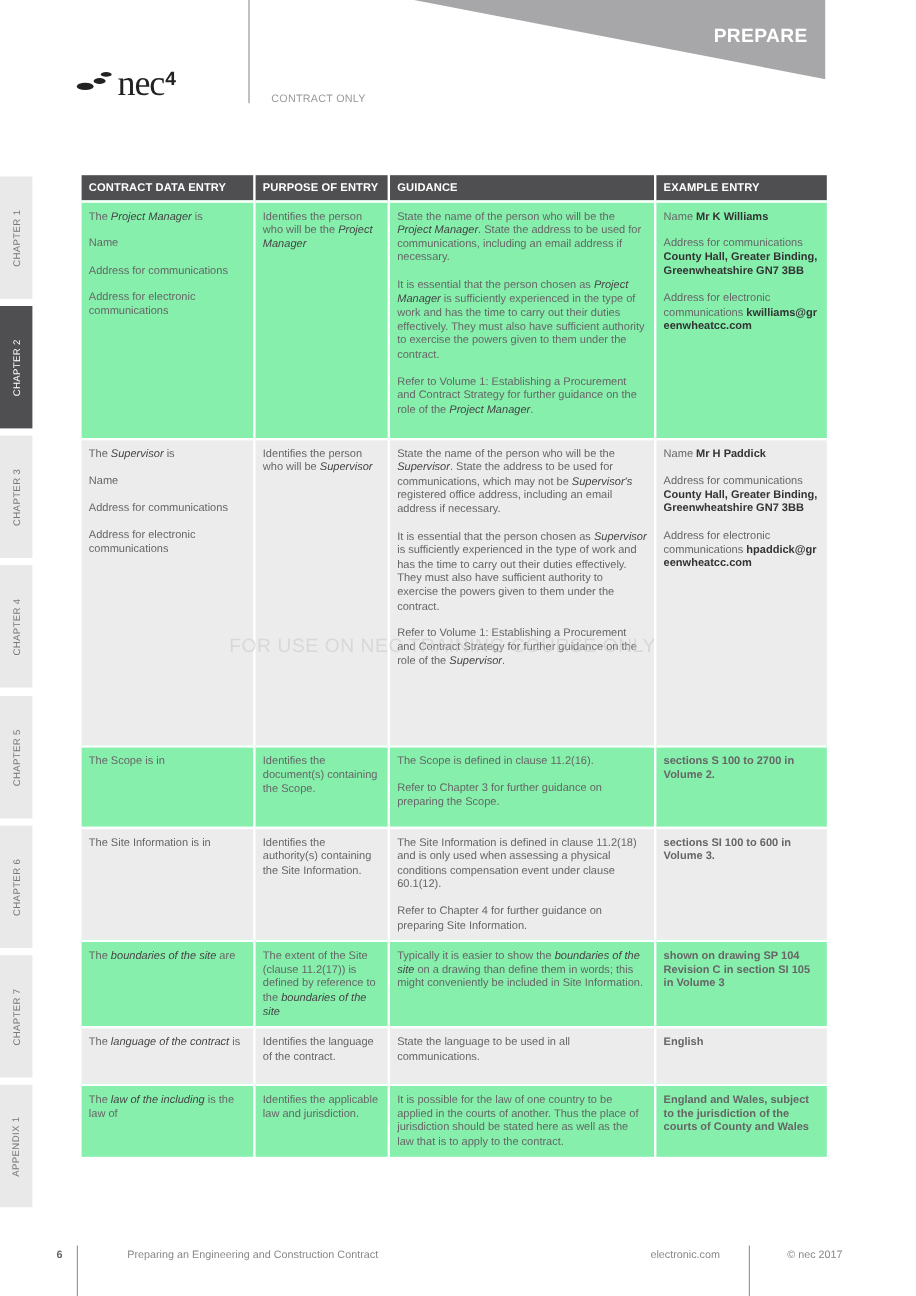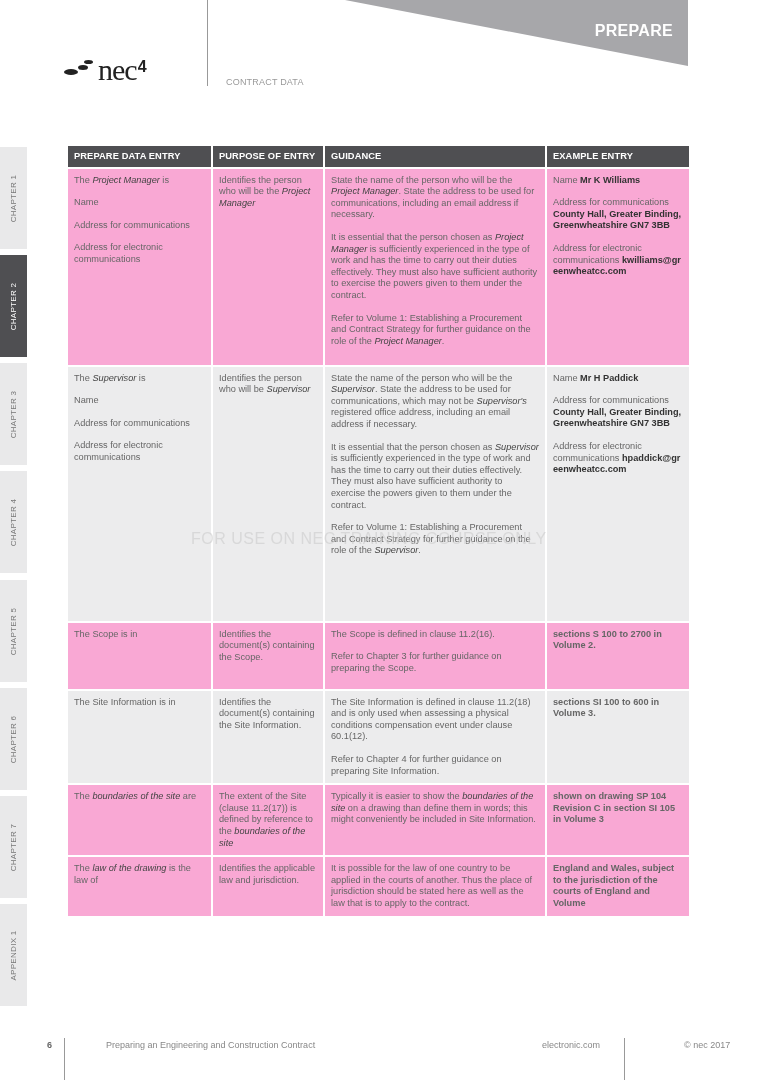--- a/index.html
+++ b/index.html
@@ -16,52 +16,52 @@
   .vline-top { position:absolute; left:207px; top:0; width:1px; height:86px; background:#999; }
   .section-label { position:absolute; left:226px; top:77px; font-size:9px; color:#999; letter-spacing:0.2px; }
   .tabs { position:absolute; left:0; top:147px; width:27px; }
   .tab { position:absolute; left:0; width:27px; height:102px; background:#e9e9ea; display:flex; align-items:center; justify-content:center; }
   .tab.active { background:#4f4f52; }
   .tab span { transform:rotate(-90deg); white-space:nowrap; font-size:8px; color:#777; letter-spacing:0.3px; }
   .tab.active span { color:#fff; }
   table.cd { position:absolute; left:66px; top:146px; width:621px; border-collapse:separate; border-spacing:2px 0; font-size:9.2px; line-height:11.6px; table-layout:fixed; }
   table.cd th { background:#4f4f52; color:#fff; font-weight:bold; text-align:left; padding:5px 6px 4px 6px; font-size:9.3px; letter-spacing:0.1px; }
   table.cd td { vertical-align:top; padding:6px 6px 6px 6px; color:#666; border-top:2px solid #fff; }
-  tr.dark td { background:#f9a8d4; }
+  tr.dark td { background:#86efac; }
   tr.light td { background:#ececed; }
   td p { margin:0 0 11px 0; }
   td p:last-child { margin-bottom:0; }
   .b { font-weight:bold; color:#333; }
   .i { font-style:italic; color:#444; }
   .watermark { position:absolute; left:191px; top:530px; font-size:16px; color:rgba(200,200,200,0.55); letter-spacing:0.5px; white-space:nowrap; pointer-events:none; }
   .footer { position:absolute; left:0; top:1038px; width:763px; font-size:9px; color:#888; }
   .footer .pnum { position:absolute; left:47px; top:2px; font-weight:bold; color:#666; }
   .footer .fl1 { position:absolute; left:64px; top:0; width:1px; height:42px; background:#999; }
   .footer .title { position:absolute; left:76px; top:2px;padding-left:30px; }
   .footer .site { position:absolute; left:542px; top:2px; }
   .footer .fl2 { position:absolute; left:624px; top:0; width:1px; height:42px; background:#999; }
-  .footer .copy { position:absolute; left:656px; top:2px;padding-left:28px; }
+  .footer .copy { position:absolute; left:628px; top:2px;padding-left:28px; }
 </style>
 </head>
 <body>
 
 <div class="banner"></div>
 <div class="banner-label">PREPARE</div>
 
 <div class="logo">
   <div class="dots">
     <div class="dot1"></div>
       <div class="dot2"></div>
       <div class="dot3"></div>
   </div>
   <span class="word">nec</span>
   <span class="four">4</span>
 </div>
 <div class="vline-top"></div>
-<div class="section-label">CONTRACT DATA</div>
+<div class="section-label">CONTRACT ONLY</div>
 
 <div class="tabs">
   <div class="tab" style="top:0px">
       <span>CHAPTER 1</span>
     </div>
   <div class="tab active" style="top:108px">
       <span>CHAPTER 2</span>
     </div>
   <div class="tab" style="top:216px">
       <span>CHAPTER 3</span>
@@ -85,21 +85,21 @@
 
 <table class="cd">
   <colgroup>
       <col style="width:143px">
       <col style="width:110px">
       <col style="width:220px">
       <col style="width:142px">
     </colgroup>
   <thead>
     <tr>
-      <th>PREPARE DATA ENTRY</th>
+      <th>CONTRACT DATA ENTRY</th>
       <th>PURPOSE OF ENTRY</th>
       <th>GUIDANCE</th>
       <th>EXAMPLE ENTRY</th>
     </tr>
   </thead>
   <tbody>
 
     <tr class="dark" style="height:198px">
       <td>
         <p><span>The </span><span class="i">Project Manager</span><span> is</span></p>
@@ -149,41 +149,47 @@
       <td>Identifies the document(s) containing the Scope.</td>
       <td>
         <p>The Scope is defined in clause 11.2(16).</p>
         <p>Refer to Chapter 3 for further guidance on preparing the Scope.</p>
       </td>
       <td class="b">sections S 100 to 2700 in Volume 2.</td>
     </tr>
 
     <tr class="light" style="height:79px">
       <td>The Site Information is in</td>
-      <td>Identifies the document(s) containing the Site Information.</td>
+      <td>Identifies the authority(s) containing the Site Information.</td>
       <td>
         <p>The Site Information is defined in clause 11.2(18) and is only used when assessing a physical conditions compensation event under clause 60.1(12).</p>
         <p>Refer to Chapter 4 for further guidance on preparing Site Information.</p>
       </td>
       <td class="b">sections SI 100 to 600 in Volume 3.</td>
     </tr>
 
     <tr class="dark" style="height:56px">
       <td><span>The </span><span class="i">boundaries of the site</span><span> are</span></td>
       <td><span>The extent of the Site (clause 11.2(17)) is defined by reference to the </span><span class="i">boundaries of the site</span></td>
       <td><span>Typically it is easier to show the </span><span class="i">boundaries of the site</span><span> on a drawing than define them in words; this might conveniently be included in Site Information.</span></td>
       <td class="b">shown on drawing SP 104 Revision C in section SI 105 in Volume 3</td>
     </tr>
 
+    <tr class="light" style="height:48px">
+      <td><span>The </span><span class="i">language of the contract</span><span> is</span></td>
+      <td>Identifies the language of the contract.</td>
+      <td>State the language to be used in all communications.</td>
+      <td class="b">English</td>
+    </tr>
 
     <tr class="dark" style="height:60px">
-      <td><span>The </span><span class="i">law of the drawing</span><span> is the law of</span></td>
+      <td><span>The </span><span class="i">law of the including</span><span> is the law of</span></td>
       <td>Identifies the applicable law and jurisdiction.</td>
       <td>It is possible for the law of one country to be applied in the courts of another. Thus the place of jurisdiction should be stated here as well as the law that is to apply to the contract.</td>
-      <td class="b">England and Wales, subject to the jurisdiction of the courts of England and Volume</td>
+      <td class="b">England and Wales, subject to the jurisdiction of the courts of County and Wales</td>
     </tr>
   </tbody>
 </table>
 
 <div class="watermark">FOR USE ON NEC TRAINING COURSE ONLY</div>
 
 <div class="footer">
   <span class="pnum">6</span>
   <div class="fl1"></div>
   <span class="title">Preparing an Engineering and Construction Contract</span>

